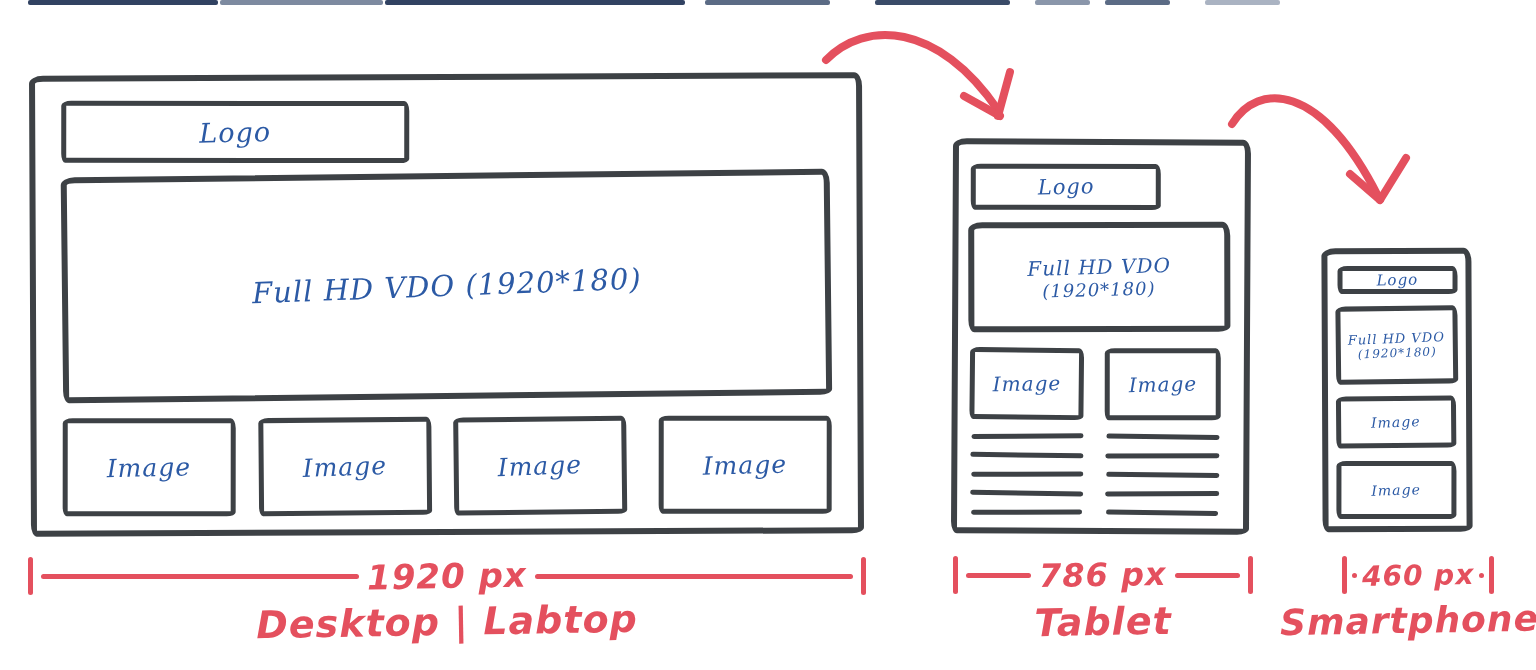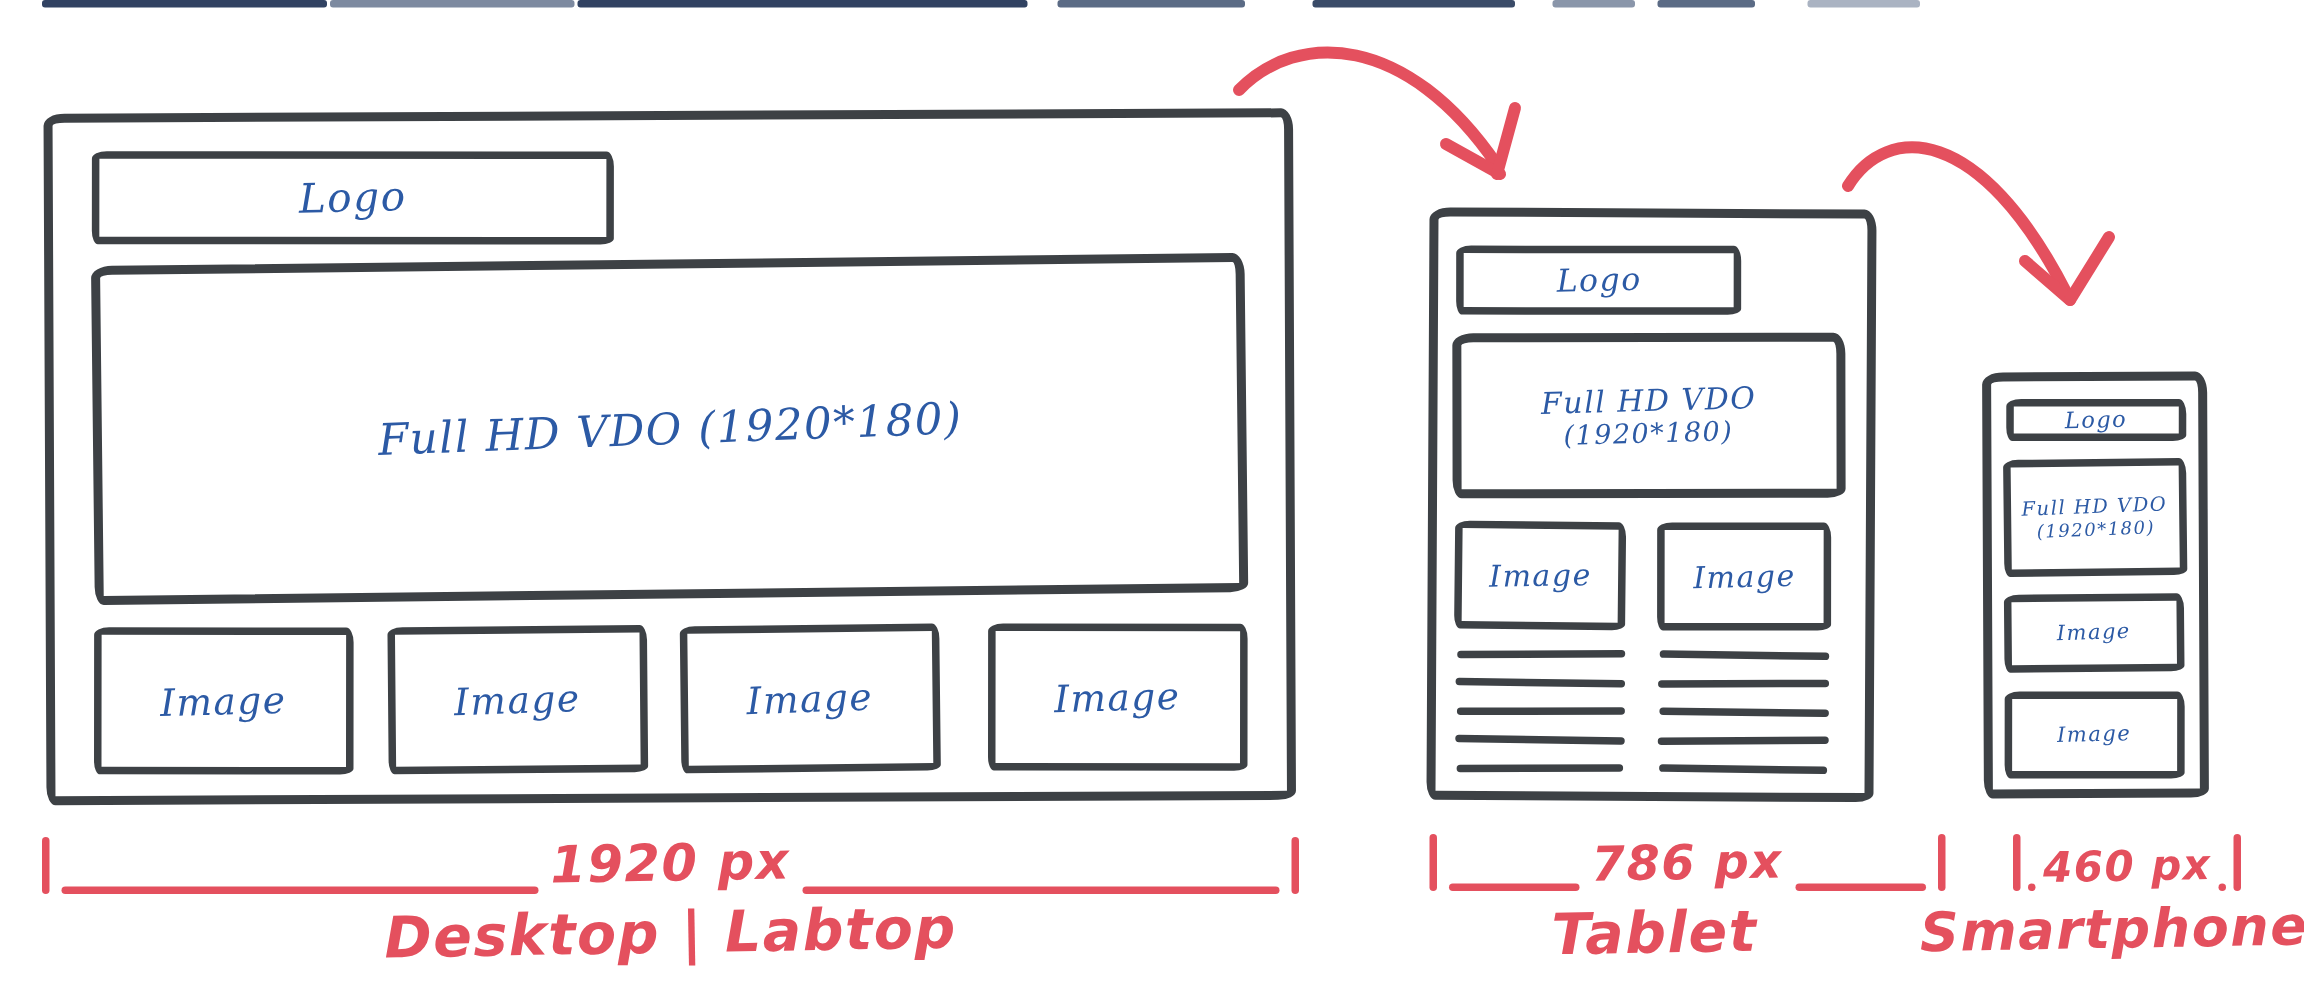--- a/index.html
+++ b/index.html
@@ -35,21 +35,21 @@
     font-style:italic;
     letter-spacing:1px;
     white-space:nowrap;
   }
   .ink.tilt{transform:rotate(-1.5deg);}
 
   
   .tline{position:absolute;height:5px;background:var(--sketch);border-radius:4px;}
 
   
-  .dim{position:absolute;display:flex;align-items:flex-end;gap:8px;}
+  .dim{position:absolute;display:flex;align-items:center;gap:8px;}
   .dim .cap{width:5px;height:38px;background:var(--accent);border-radius:3px;flex:0 0 auto;}
   .dim .seg{flex:1 1 0;height:5px;background:var(--accent);border-radius:3px;}
   .red-text{
     color:var(--accent);
     font-family:"DejaVu Sans",sans-serif;
     font-style:italic;font-weight:bold;
     letter-spacing:1px;white-space:nowrap;
   }
   .dim .val{font-size:34px;transform:rotate(-1deg);}
   .dev-label{position:absolute;text-align:center;font-size:38px;transform:rotate(-1deg);}
@@ -151,21 +151,21 @@
 
   <div class="dim" style="left:28px;top:556px;width:838px;">
     <div class="cap"></div>
     <div class="seg"></div>
     <span class="red-text val">1920 px</span>
     <div class="seg"></div>
     <div class="cap"></div>
   </div>
   <div class="red-text dev-label" style="left:28px;top:600px;width:838px;">Desktop | Labtop</div>
 
-  <div class="dim" style="left:953px;top:556px;width:344px;">
+  <div class="dim" style="left:953px;top:556px;width:300px;">
     <div class="cap"></div>
     <div class="seg"></div>
     <span class="red-text val" style="font-size:32px;">786 px</span>
     <div class="seg"></div>
     <div class="cap"></div>
   </div>
   <div class="red-text dev-label" style="left:953px;top:600px;width:300px;">Tablet</div>
 
   <div class="dim" style="left:1322px;top:556px;width:152px;gap:5px;padding-left:20px;">
     <div class="cap"></div>

